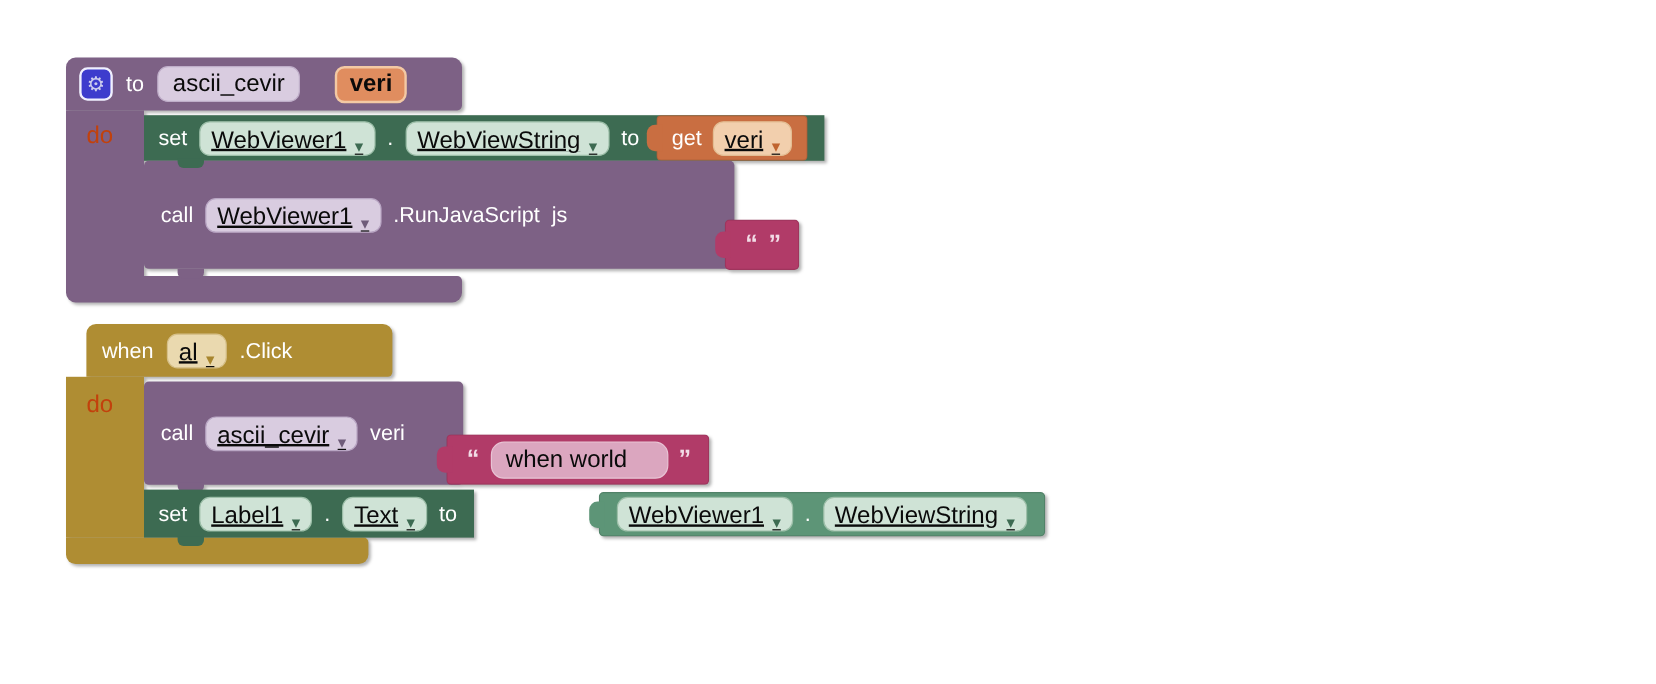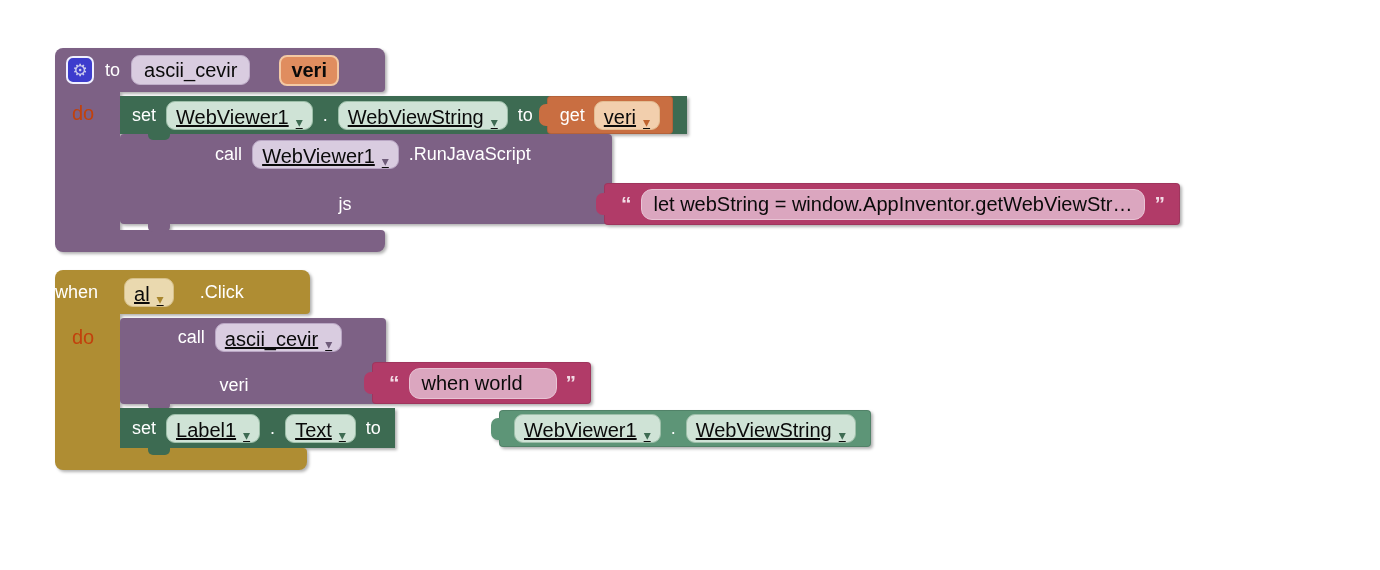--- a/index.html
+++ b/index.html
@@ -14,21 +14,21 @@
   .purple { background:#7d6185; }
   .gold   { background:#af8d33; }
 
   .wlabel { color:#fff; font-size:18px; white-space:nowrap; }
 
   
   .blockrow { position:absolute; display:inline-flex; align-items:center;
     gap:10px; white-space:nowrap; }
   .green-set { background:#3d6b52; border-radius:0; height:38px; padding:0 14px 0 12px; }
   .green-get { background:#5d9577; border-radius:4px; height:37px; padding:0 14px; border:1px solid rgba(0,0,0,0.12); }
-  .purple-call { background:#7d6185; border-radius:4px; display:flex; flex-direction:column; }
+  .purple-call { background:#7d6185; border-radius:4px; display:flex; }
   .call-r1 { height:45px; display:flex; align-items:center; gap:10px; padding-left:14px; }
   .call-r2 { height:45px; display:flex; align-items:center; justify-content:flex-end; }
   .orange-blk { position:relative; background:#c96e41; border-radius:4px; height:38px;
     display:inline-flex; align-items:center; gap:9px; padding:0 12px; margin-left:4px;
     border:1px solid rgba(0,0,0,0.10); }
   .crimson-blk { position:absolute; background:#b13b68; border-radius:4px; height:42px;
     display:inline-flex; align-items:center; gap:9px; padding:0 14px 0 16px;
     border:1px solid rgba(0,0,0,0.10); }
 
   
@@ -121,30 +121,29 @@
       </div>
       <div class="call-r2" style="padding-right:42px;">
         <span class="wlabel">js</span>
       </div>
     </div>
     <div class="vtab" style="left:93px; top:84px; background:#3d6b52;"></div>
 
     <div class="crimson-blk" style="left:549px; top:135px;">
       <span class="plug crimson"></span>
       <span class="q">“</span>
-      <span class="strfield">let webString = window.AppInventor.getWebViewStr…</span>
       <span class="q">”</span>
     </div>
     <div class="vtab" style="left:93px; top:176px; background:#7d6185;"></div>
   </div>
 
   <div class="stack" style="left:55px; top:270px; width:910px; height:200px;">
 
-    <div class="clamp gold" style="left:0; top:0; width:255px; height:44px; border-radius:8px 8px 4px 0;
-         display:flex; align-items:center; gap:26px; ">
+    <div class="clamp gold" style="left:17px; top:0; width:255px; height:44px; border-radius:8px 8px 4px 0;
+         display:flex; align-items:center; gap:11px; padding-left:13px;">
       <span class="wlabel">when</span>
       <span class="dd dd-cream">
         <span>al</span>
         <span class="arr">▾</span>
       </span>
       <span class="wlabel">.Click</span>
     </div>
     <div class="clamp gold" style="left:0; top:44px; width:65px; height:134px;"></div>
     <span class="do-label" style="left:17px; top:56px;">do</span>
     <div class="clamp gold" style="left:0; top:178px; width:252px; height:22px; border-radius:0 4px 8px 8px;"></div>

